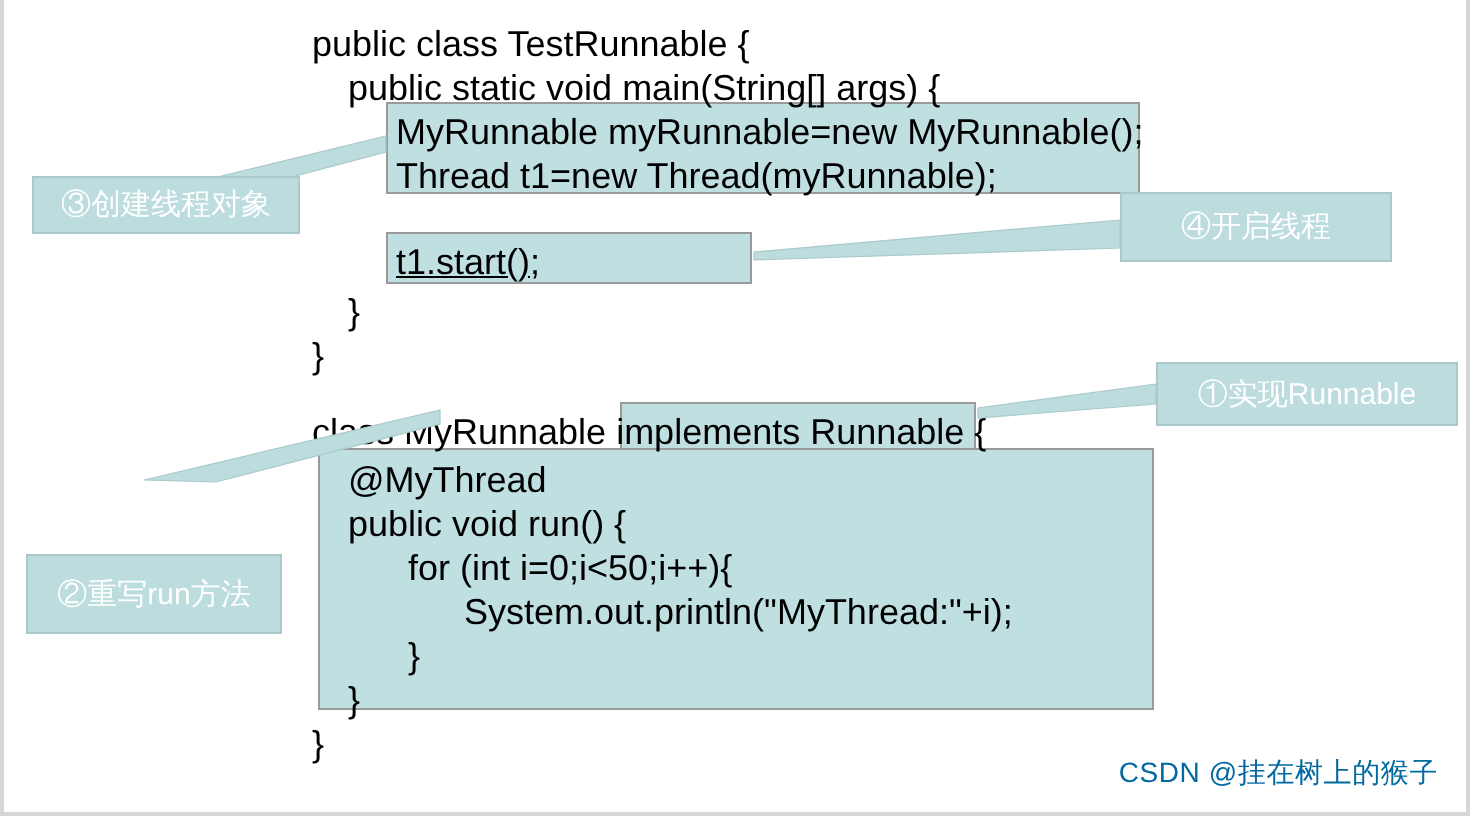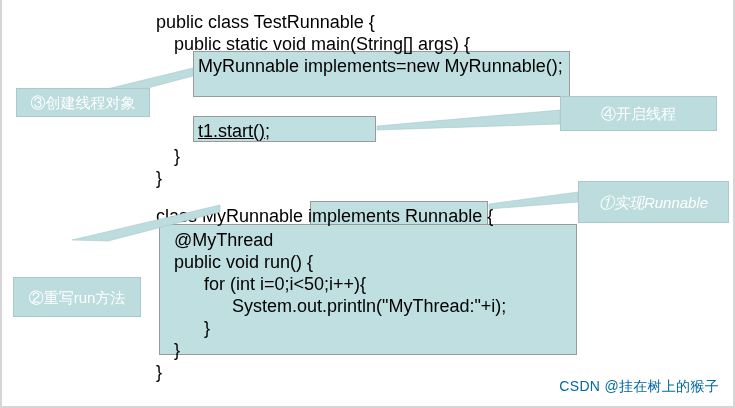--- a/index.html
+++ b/index.html
@@ -101,38 +101,39 @@
       <polygon points="558,110 375,126 375,130 558,124" fill="#bcdcdd" stroke="#a9c9ca" stroke-width="0.6"></polygon>
 
       <polygon points="576,192 487,204 487,209 576,202" fill="#bcdcdd" stroke="#a9c9ca" stroke-width="0.6"></polygon>
 
       <polygon points="70,240 218,205 218,212 106,241" fill="#bcdcdd" stroke="#a9c9ca" stroke-width="0.6"></polygon>
     </svg>
   </div>
 
   <div class="code-line" style="left:154px; top:11px;">public class TestRunnable {</div>
   <div class="code-line" style="left:172px; top:33px;">public static void main(String[] args) {</div>
-  <div class="code-line" style="left:196px; top:55px;">MyRunnable implements=new MyRunnable();</div>
+  <div class="code-line" style="left:196px; top:55px;">MyRunnable myRunnable=new MyRunnable();</div>
+  <div class="code-line" style="left:196px; top:77px;">Thread t1=new Thread(myRunnable);</div>
   <div class="code-line" style="left:196px; top:120px;text-decoration:underline;">t1.start();</div>
   <div class="code-line" style="left:172px; top:145px;">}</div>
   <div class="code-line" style="left:154px; top:167px;">}</div>
   <div class="code-line" style="left:154px; top:205px;">class MyRunnable implements Runnable {</div>
   <div class="code-line" style="left:172px; top:229px;">@MyThread</div>
   <div class="code-line" style="left:172px; top:251px;">public void run() {</div>
   <div class="code-line" style="left:202px; top:273px;">for (int i=0;i&lt;50;i++){</div>
   <div class="code-line" style="left:230px; top:295px;">System.out.println("MyThread:"+i);</div>
   <div class="code-line" style="left:202px; top:317px;">}</div>
   <div class="code-line" style="left:172px; top:339px;">}</div>
   <div class="code-line" style="left:154px; top:361px;">}</div>
 
   <div class="callout" style="left:14px; top:88px; width:134px; height:29px;">③创建线程对象</div>
 
-  <div class="callout" style="left:558px; top:96px; width:157px; height:35px;">④开启线程</div>
+  <div class="callout" style="left:558px; top:96px; width:136px; height:35px;">④开启线程</div>
 
-  <div class="callout" style="left:576px; top:181px; width:151px; height:42px;font-style:italic;">①实现Runnable</div>
+  <div class="callout" style="left:576px; top:181px; width:151px; height:32px;">①实现Runnable</div>
 
   <div class="callout" style="left:11px; top:234px; width:128px; height:40px;margin-top:43px;">
     <span>②重写</span><b>run</b><span>方法</span>
   </div>
 
   <div id="watermark">CSDN @挂在树上的猴子</div>
 
 </div>
 
 </body></html>

